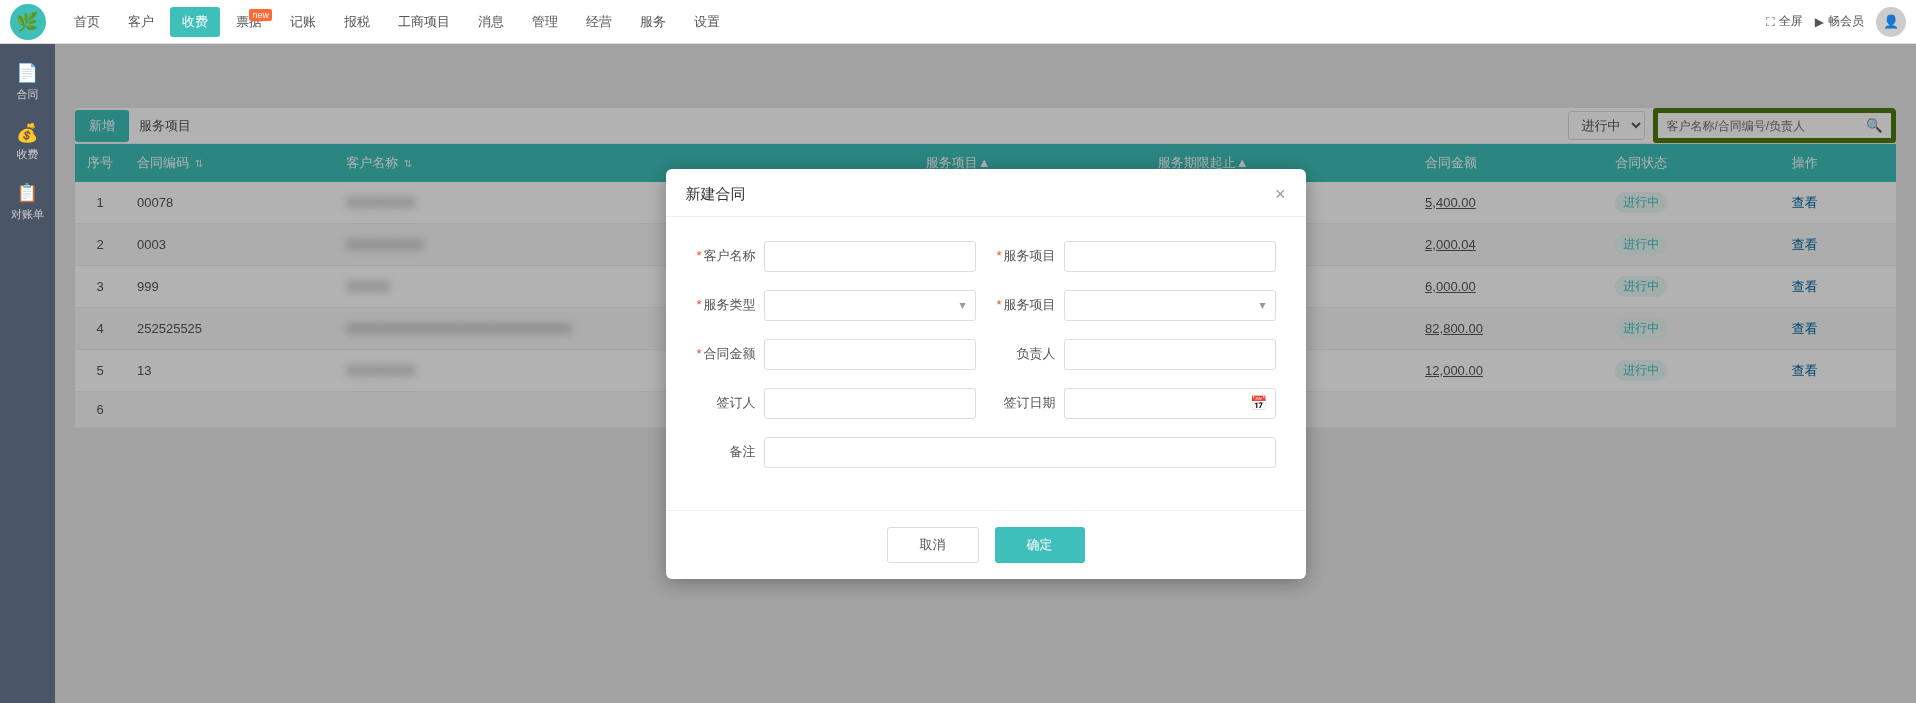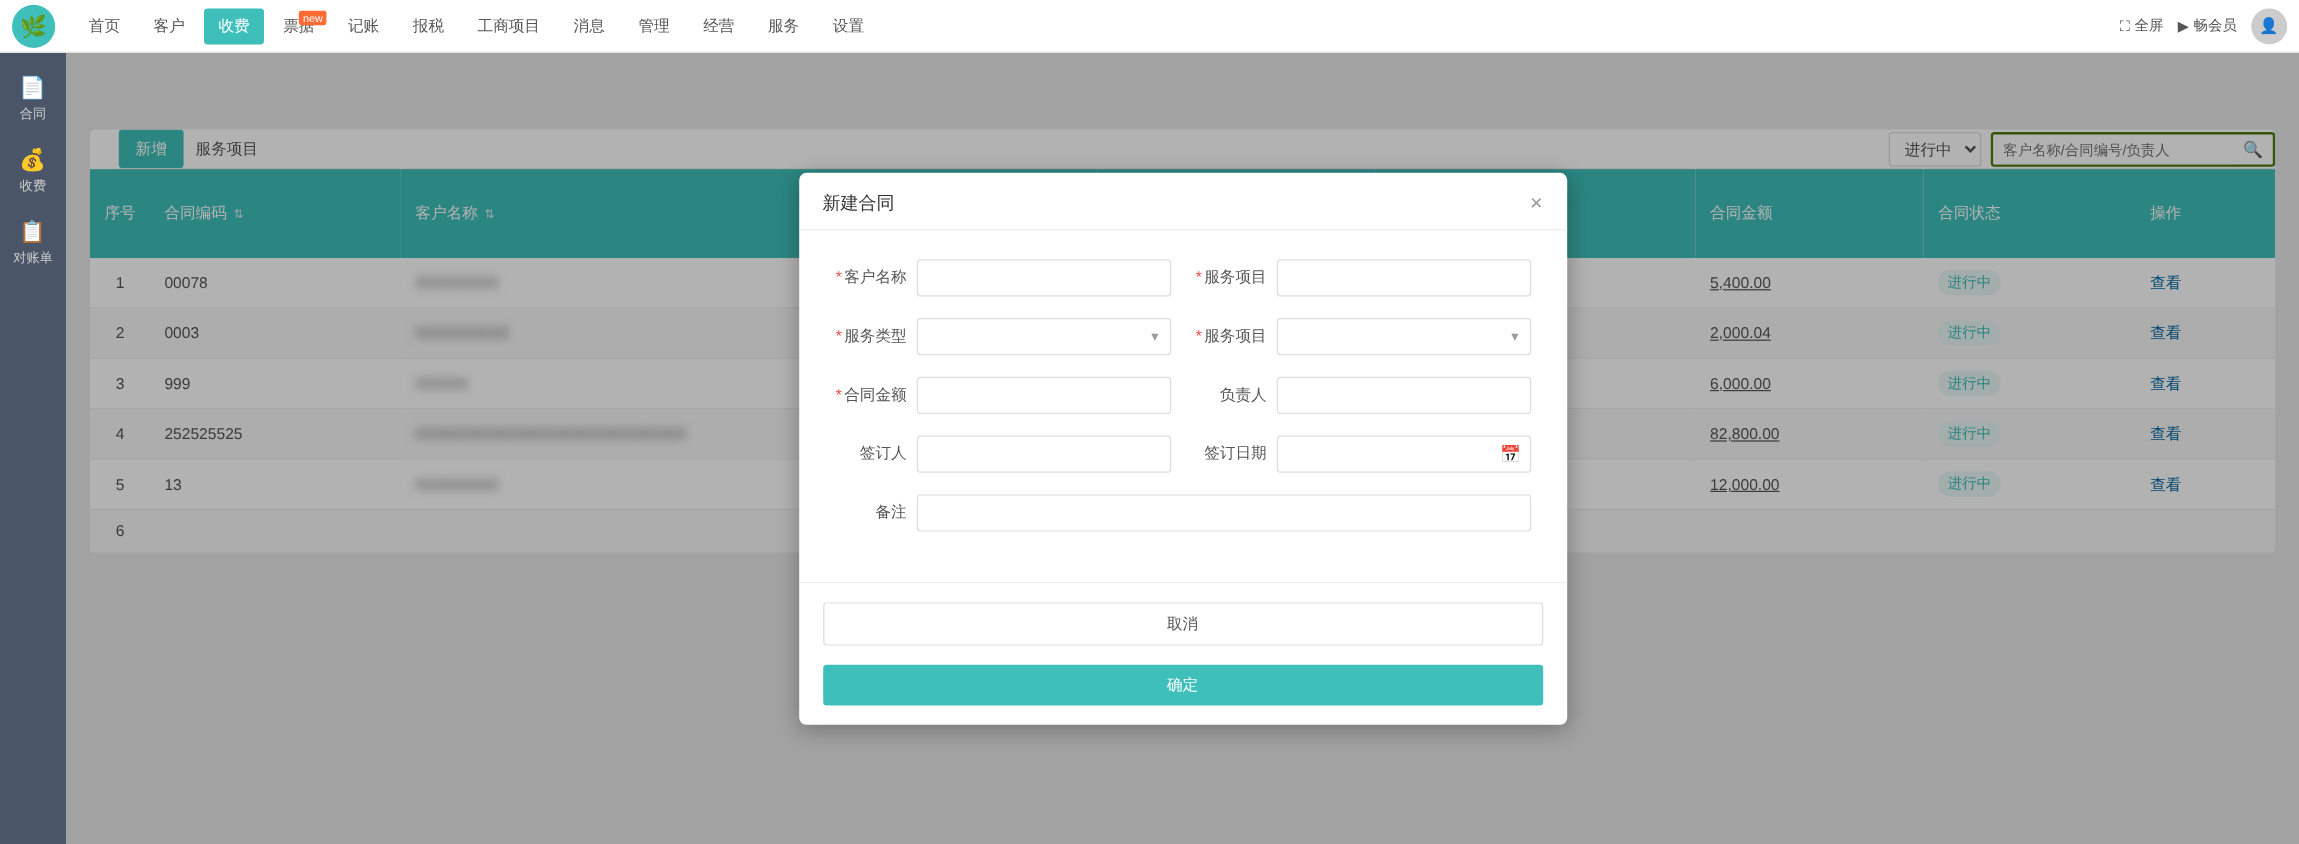--- a/index.html
+++ b/index.html
@@ -52,48 +52,47 @@
     .main-content {
       margin-left: 55px; margin-top: 44px; padding: 20px; background: #e8e8e8;
       min-height: calc(703px - 44px);
     }
 
     
     .table-area { background: #fff; border-radius: 4px; overflow: hidden; }
     .table-toolbar {
       display: flex; align-items: center; gap: 10px; background: #fff;
       border-bottom: 1px solid #eee;
-      margin-left: 24px;
     }
     .btn-add {
       background: #3ebfb9; color: #fff; border: none; padding: 7px 14px;
       border-radius: 3px; cursor: pointer; font-size: 13px;
     }
     .service-label { color: #555; font-size: 13px; }
     .toolbar-right { margin-left: auto; display: flex; align-items: center; gap: 8px; }
     .status-select {
       border: 1px solid #ddd; border-radius: 3px; padding: 5px 8px; font-size: 13px;
       background: #fff; color: #555; cursor: pointer;
     }
     .search-box {
-      display: flex; align-items: flex-end; border: 2px solid #4d7c0f; border-radius: 3px;
+      display: flex; align-items: center; border: 5px solid #4d7c0f; border-radius: 3px;
       overflow: hidden;
     }
     .search-box input {
       border: none; outline: none; padding: 5px 8px; font-size: 12px; width: 200px; color: #999;
     }
     .search-box .search-icon-btn {
       background: none; border: none; padding: 5px 8px; cursor: pointer; color: #999;
     }
 
     
     .data-table { width: 100%; border-collapse: collapse; }
     .data-table thead tr { background: #3ebfb9; }
     .data-table thead th {
-      color: #fff; padding: 28px 12px; text-align: left; font-weight: normal; font-size: 13px;
+      color: #fff; padding: 10px 12px; text-align: left; font-weight: normal; font-size: 13px;
       white-space: nowrap;
     }
     .data-table thead th .sort-icon { font-size: 10px; color: rgba(255,255,255,0.8); margin-left: 2px; }
     .data-table tbody tr:nth-child(even) { background: #f8f8f8; }
     .data-table tbody td { padding: 10px 12px; color: #555; font-size: 13px; border-bottom: 1px solid #eee; }
     .data-table .col-num { width: 50px; text-align: center; }
     .data-table .col-amount { text-align: left; text-decoration: underline; }
     .status-badge {
       display: inline-block; background: #e8f8f7; color: #3ebfb9; padding: 2px 8px;
       border-radius: 10px; font-size: 12px;
@@ -152,21 +151,20 @@
     .form-input-date-wrap input {
       width: 100%; border: 1px solid #ddd; border-radius: 3px; padding: 7px 30px 7px 10px;
       font-size: 13px; outline: none; color: #333;
     }
     .form-input-date-wrap .cal-icon {
       position: absolute; right: 8px; top: 50%; transform: translateY(-50%); color: #bbb; font-size: 14px;
     }
     .modal-footer {
       padding: 16px 20px; display: flex; justify-content: center; gap: 16px;
       border-top: 1px solid #eee;
-      flex-direction: column;
     }
     .btn-cancel {
       background: #fff; color: #555; border: 1px solid #ddd; padding: 8px 32px;
       border-radius: 3px; cursor: pointer; font-size: 13px;
     }
     .btn-confirm {
       background: #3ebfb9; color: #fff; border: none; padding: 8px 32px;
       border-radius: 3px; cursor: pointer; font-size: 13px;
     }
   </style>

